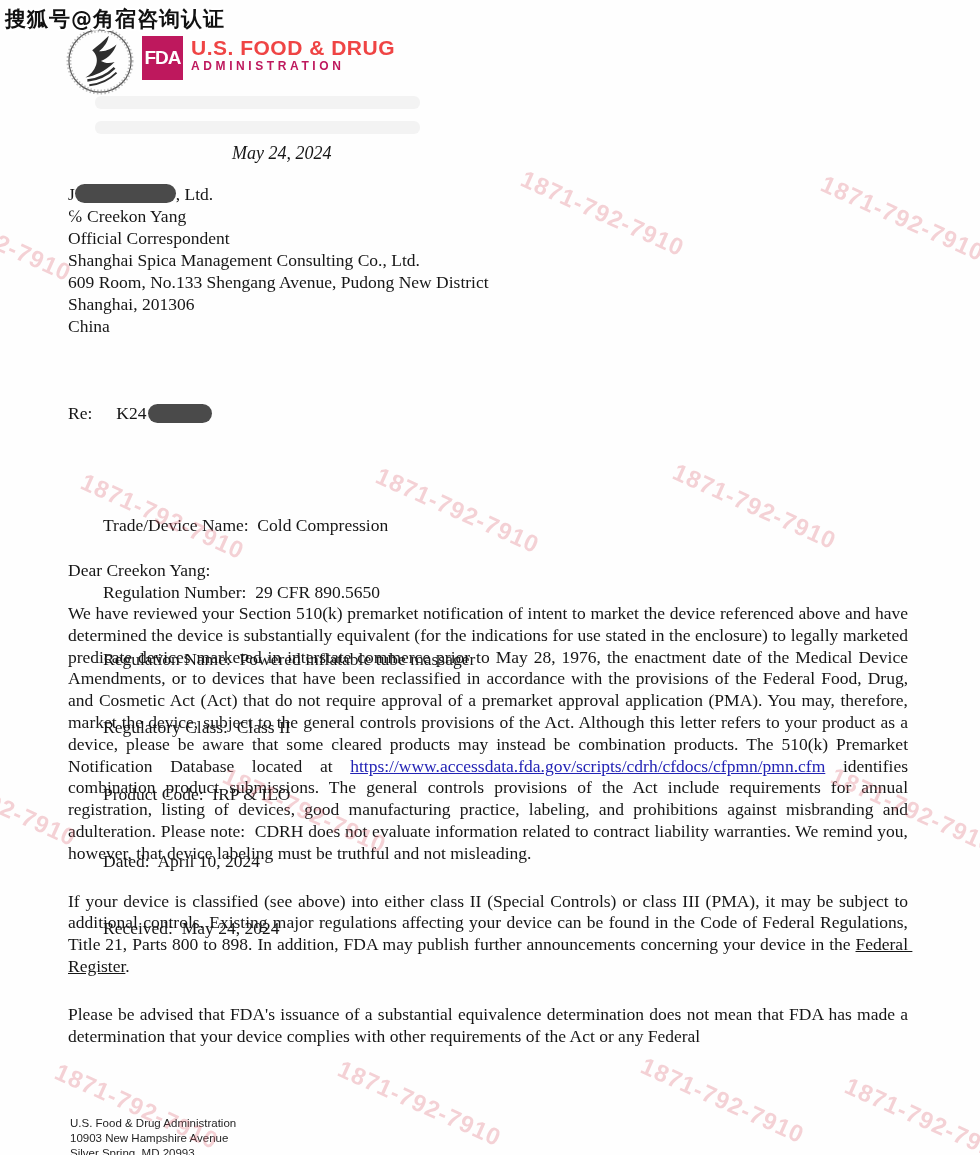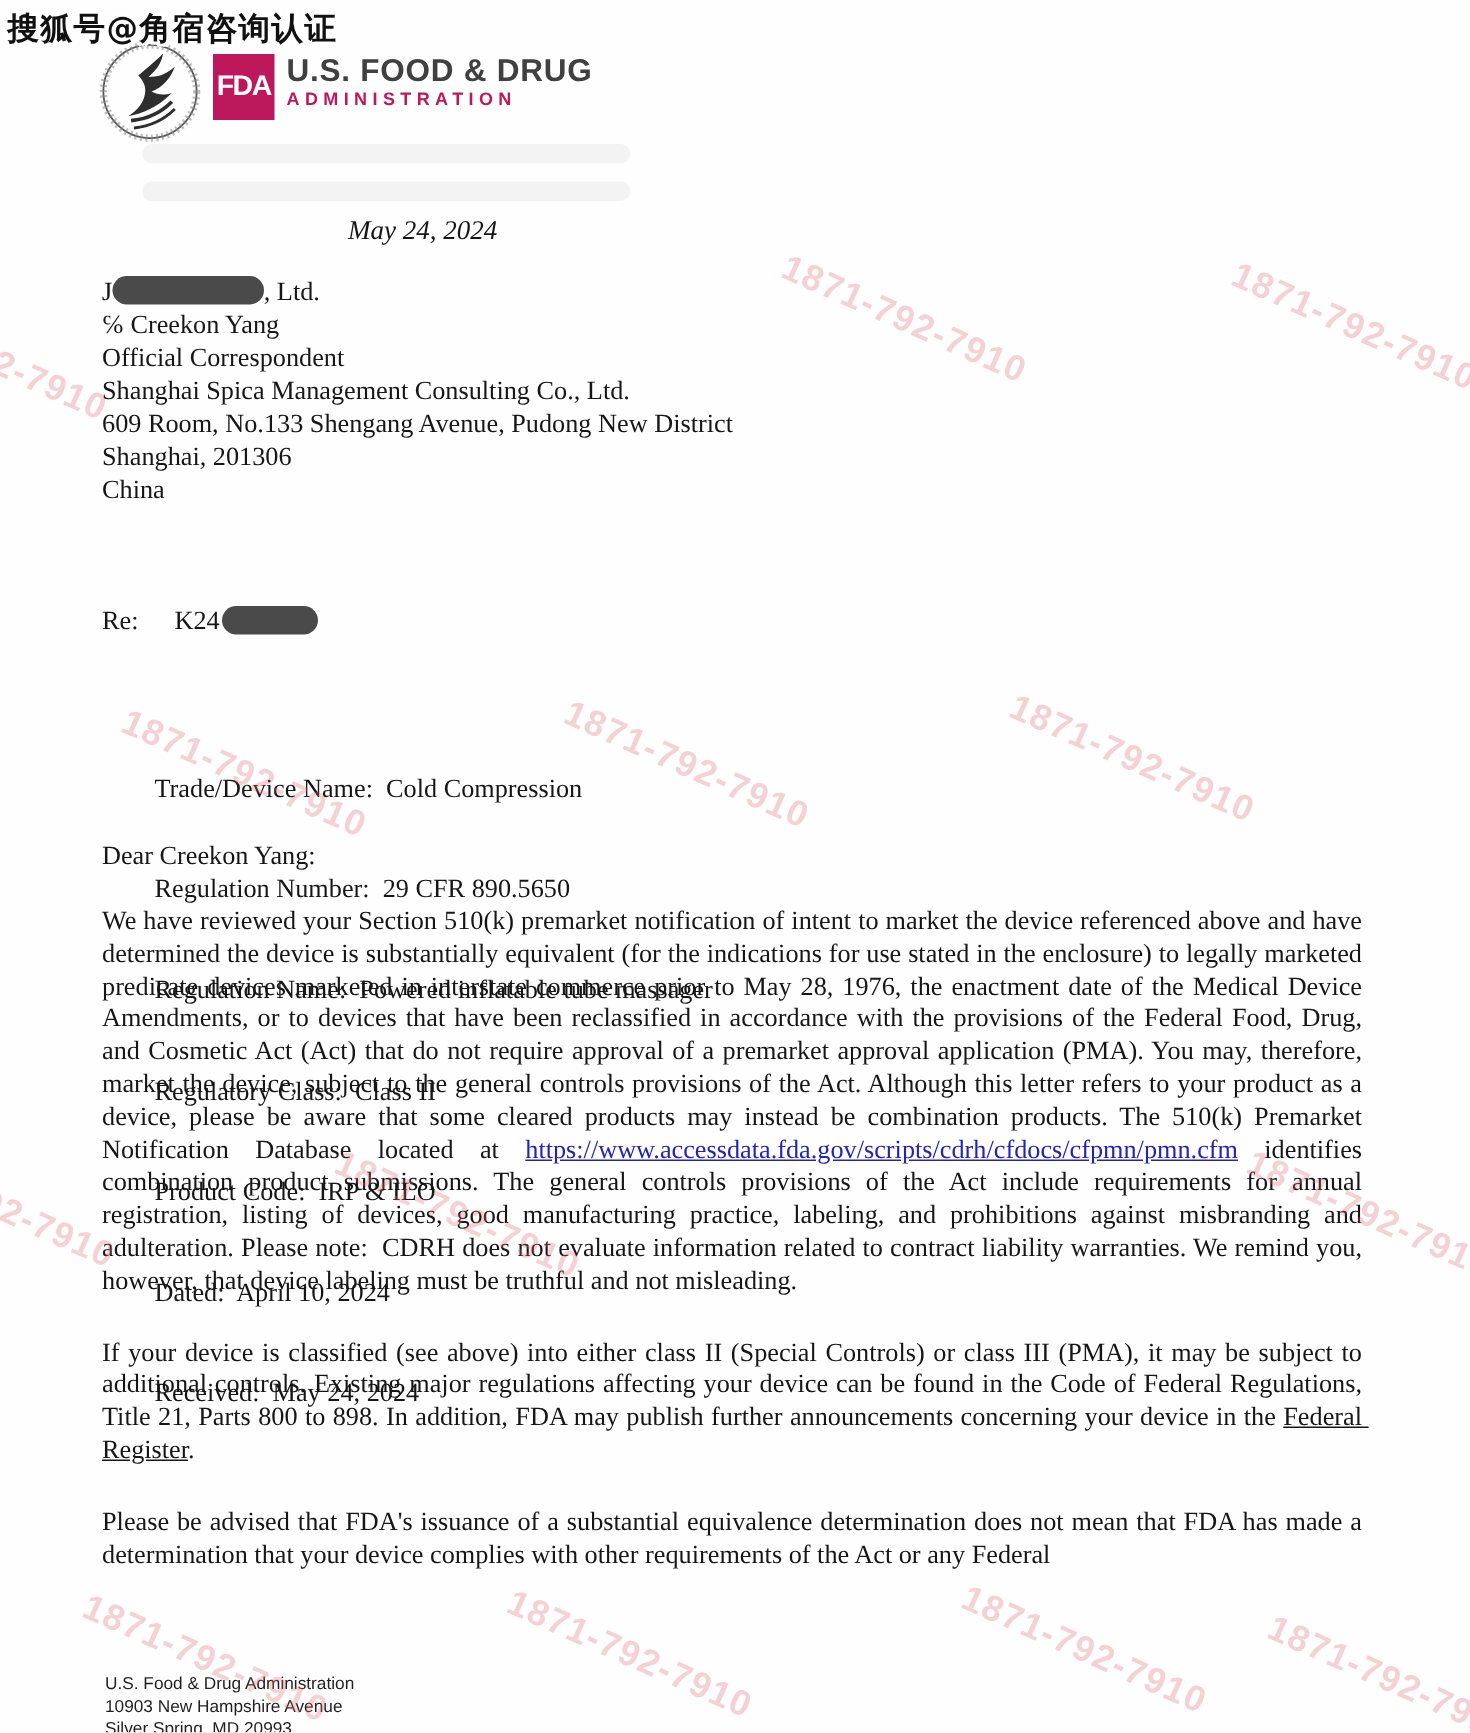--- a/index.html
+++ b/index.html
@@ -16,21 +16,21 @@
   }
   
   .header{position:absolute;left:0;top:0;width:980px;height:120px;z-index:2;}
   .hhs-seal{position:absolute;left:66px;top:27px;width:68px;height:68px;}
   .fda-square{
     position:absolute;left:142px;top:36px;width:41px;height:44px;
     background:#be185d;color:#fff;display:flex;align-items:center;justify-content:center;
     font-family:"Liberation Sans",sans-serif;font-weight:bold;font-size:19px;letter-spacing:-1px;
   }
   .fda-wordmark{position:absolute;left:191px;top:36px;font-family:"Liberation Sans",sans-serif;}
-  .fda-line1{font-size:21px;font-weight:bold;color:#404040;letter-spacing:.5px;line-height:23px;}
+  .fda-line1{font-size:21px;font-weight:bold;color:#ef4444;letter-spacing:.5px;line-height:23px;}
   .fda-line2{font-size:12px;font-weight:bold;color:#be185d;letter-spacing:3.6px;line-height:15px;}
   .ghost-bar{position:absolute;background:#f3f3f3;border-radius:6px;}
   
   .date{position:absolute;left:232px;top:143px;font-size:18px;z-index:1;font-style:italic;}
   .recipient{position:absolute;left:68px;top:183px;font-size:17.5px;line-height:22px;z-index:1;}
   .re-block{position:absolute;left:68px;top:357px;font-size:17.5px;line-height:22.4px;z-index:1;white-space:pre-wrap;}
   .re-line{display:flex;align-items:center;}
   .re-label{margin-right:24px;}
   .re-fields{padding-left:35px;}
   .salutation{position:absolute;left:68px;top:560px;font-size:17.5px;z-index:1;}

